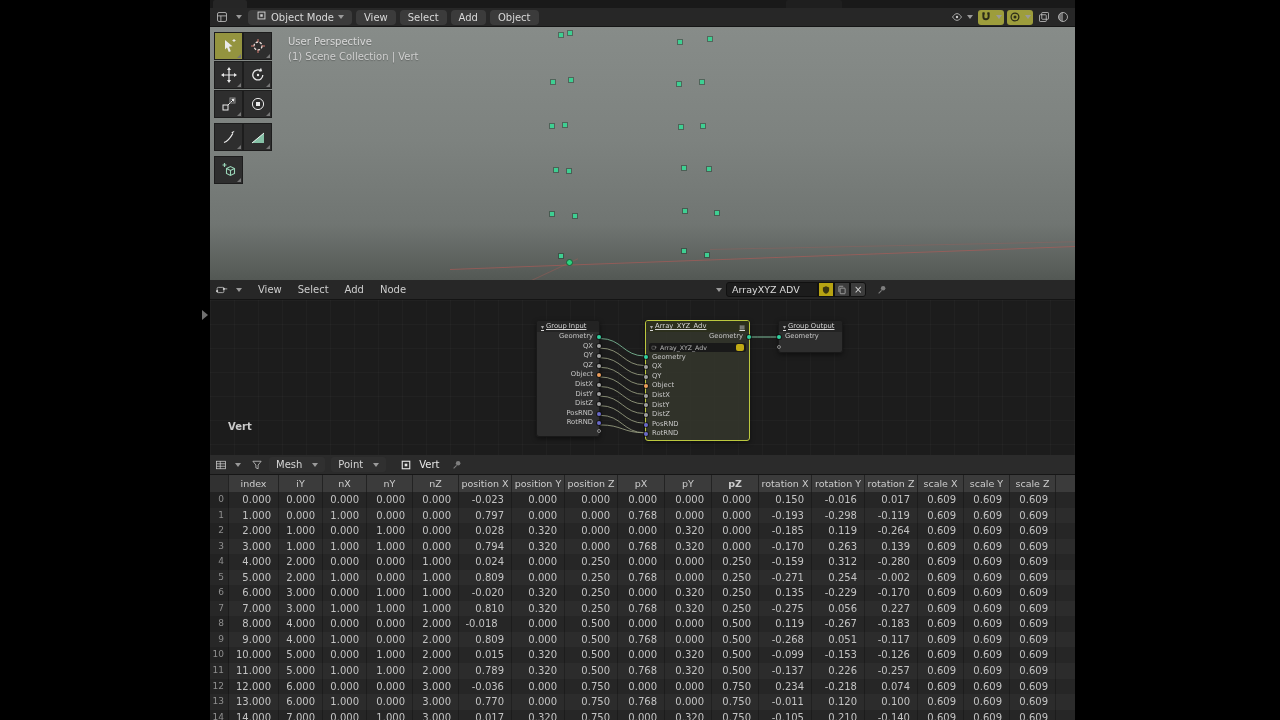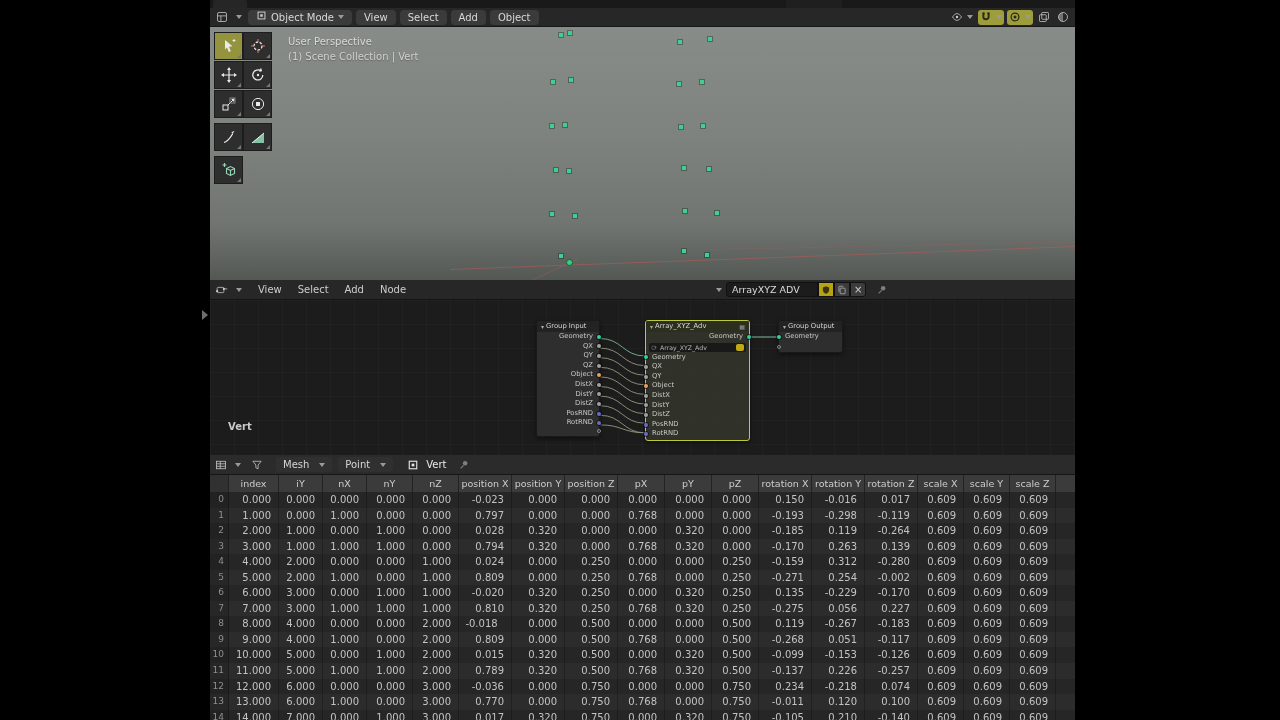--- a/index.html
+++ b/index.html
@@ -58,21 +58,21 @@
   .sq-btn svg{width:10px;height:10px;}
   .sq-btn.yellow{background:#b7a312;}
   #node-canvas{position:absolute;left:0;top:300px;width:865px;height:155px;background:#1c1c1c;
     background-image:linear-gradient(rgba(255,255,255,.025) 1px,transparent 1px),
       linear-gradient(90deg,rgba(255,255,255,.025) 1px,transparent 1px);
     background-size:24px 24px;overflow:visible;}
   #wires{position:absolute;left:0;top:0;}
   .node{position:absolute;background:rgba(47,47,47,.96);border:1px solid #191919;border-radius:3px;
     box-shadow:0 2px 5px rgba(0,0,0,.45);font-size:7px;color:#c8c8c8;}
   .node .nhead{height:11px;line-height:11px;background:#232323;border-radius:2px 2px 0 0;
-    padding:0 4px;color:#d6d6d6;font-size:6.8px;white-space:nowrap;display:flex;align-items:flex-start;}
+    padding:0 4px;color:#d6d6d6;font-size:6.8px;white-space:nowrap;display:flex;align-items:flex-start;text-decoration:underline;}
   .node .nhead .tri{font-size:6px;margin-right:2px;color:#aaa;}
   .nrow{height:9.6px;line-height:9.6px;position:relative;padding:0 6px;white-space:nowrap;font-size:6.8px;}
   .nrow.out{text-align:right;}
   .dot{position:absolute;width:4px;height:4px;border-radius:50%;top:50%;margin-top:-2px;
     box-shadow:0 0 0 1px rgba(10,10,10,.6);}
   .nrow.out .dot{right:-2px;}
   .nrow.in .dot{left:-2px;}
   .ring{position:absolute;width:4px;height:4px;border:1px solid #8a8a8a;border-radius:50%;}
   #gi{left:326px;top:20px;width:64px;height:117px;}
   #gn{left:435px;top:20px;width:105px;height:121px;border:1px solid #bcc83e;background:rgba(50,52,42,.97);}
@@ -422,21 +422,21 @@
             <rect x="2" y="3" width="12" height="10" fill="none" stroke="#cfcfcf"></rect>
             <path d="M2 6.4h12M2 9.7h12M7 3v10" stroke="#cfcfcf"></path>
           </svg>
         </span>
       <span class="chev"></span>
       <span class="editor-icon" style="margin-left:8px;">
         <svg viewBox="0 0 16 16">
             <path d="M2.5 3h11L9.5 8v5l-3-1.2V8z" fill="none" stroke="#cfcfcf"></path>
           </svg>
       </span>
-      <span class="drop" style="margin-left:9px;">
+      <span class="drop" style="margin-left:2px;">
         <span>Mesh</span>
           <span class="chev"></span>
       </span>
       <span class="drop">
         <span>Point</span>
           <span class="chev"></span>
       </span>
       <span class="editor-icon" style="margin-left:6px;">
         <svg viewBox="0 0 16 16">
             <rect x="3" y="3" width="10" height="10" fill="none" stroke="#e6e6e6" stroke-width="1.5"></rect>
@@ -456,21 +456,21 @@
         <span class="hcell" style="width: 50px;">index</span>
         <span class="hcell" style="width: 44px;">iY</span>
         <span class="hcell" style="width: 44px;">nX</span>
         <span class="hcell" style="width: 46px;">nY</span>
         <span class="hcell" style="width: 46px;">nZ</span>
         <span class="hcell" style="width: 53px;">position X</span>
         <span class="hcell" style="width: 53px;">position Y</span>
         <span class="hcell" style="width: 53px;">position Z</span>
         <span class="hcell" style="width: 47px;">pX</span>
         <span class="hcell" style="width: 47px;">pY</span>
-        <span class="hcell" style="width: 47px;">pZ</span>
+        <span class="hcell" style="width: 47px; font-weight: bold;">pZ</span>
         <span class="hcell" style="width: 53px;">rotation X</span>
         <span class="hcell" style="width: 53px;">rotation Y</span>
         <span class="hcell" style="width: 53px;">rotation Z</span>
         <span class="hcell" style="width: 46px;">scale X</span>
         <span class="hcell" style="width: 46px;">scale Y</span>
         <span class="hcell" style="width: 46px;">scale Z</span>
         <span class="hcell fill" style="width: 19px;"></span>
       </div>
     <div id="sheet-rows">
         <div class="trow">

